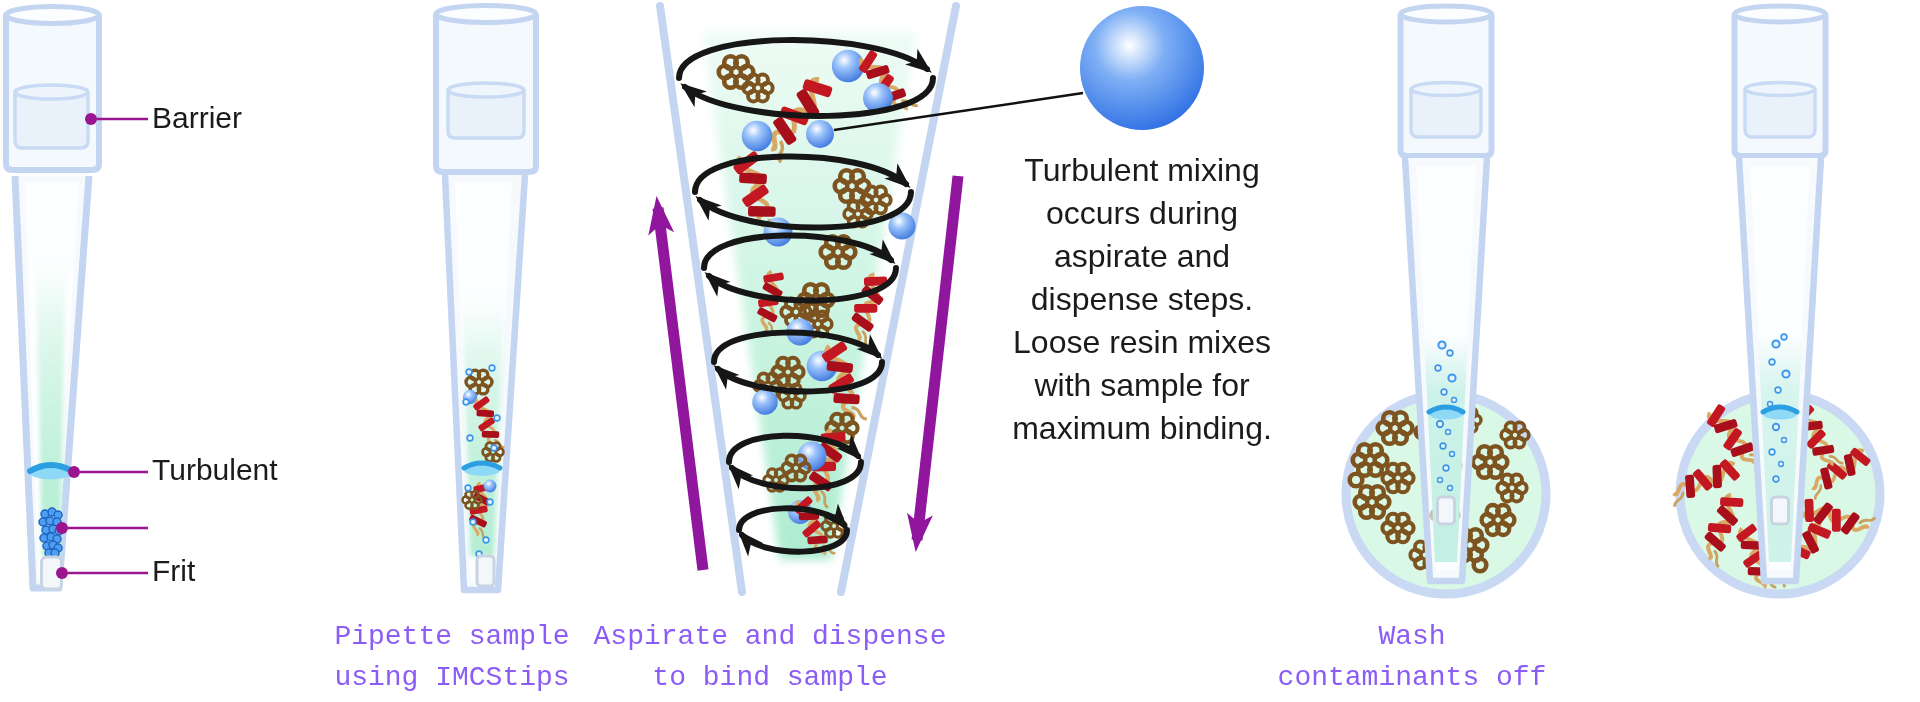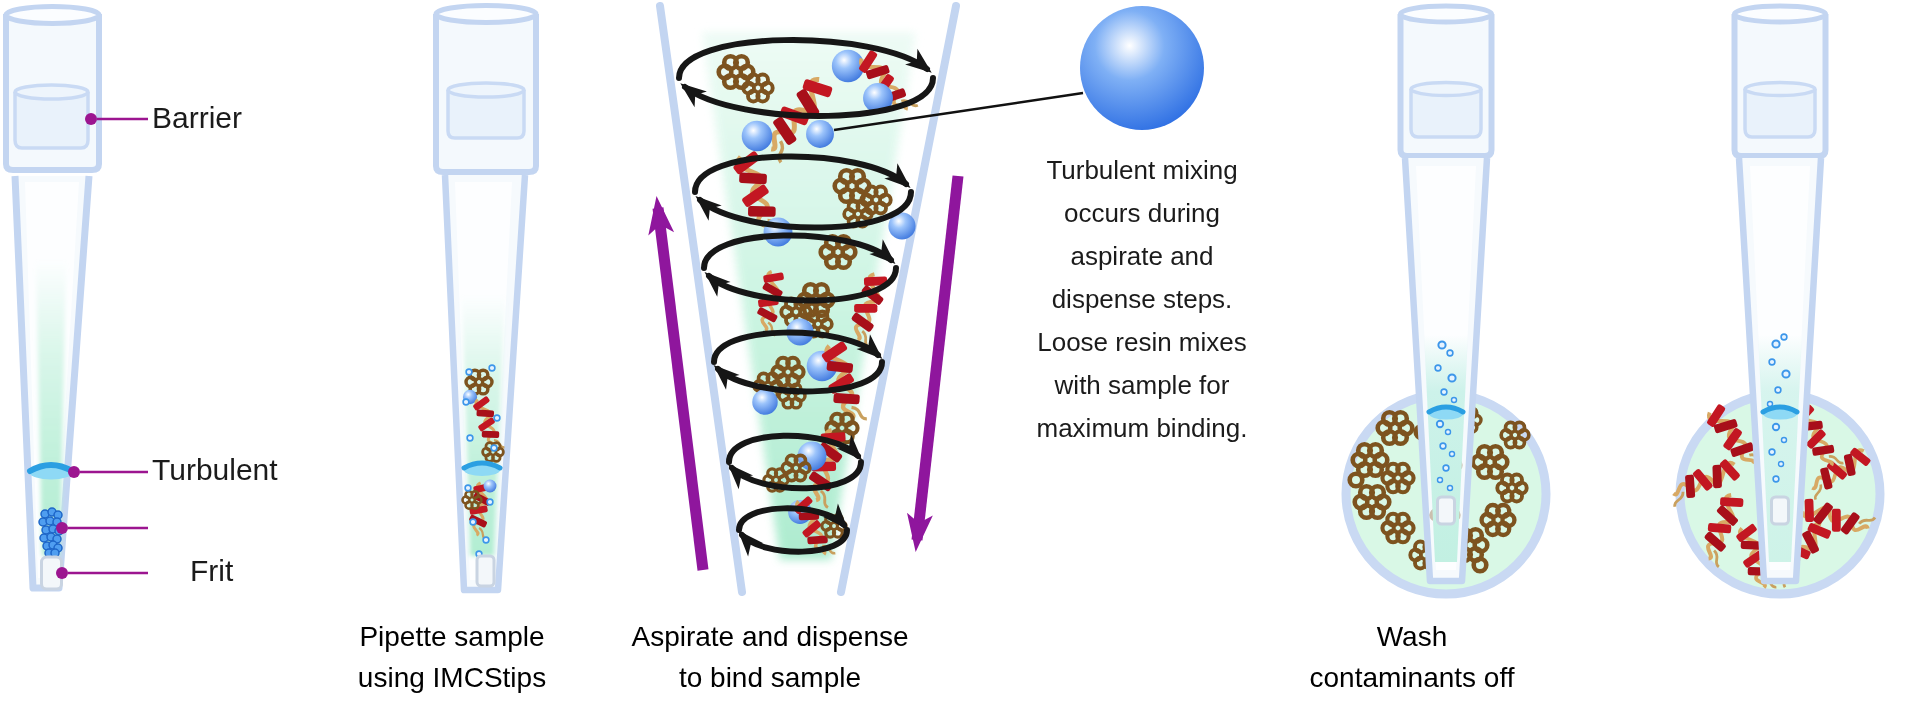--- a/index.html
+++ b/index.html
@@ -7,24 +7,24 @@
     position:relative;width:1920px;height:702px;overflow:hidden;background:#ffffff;
     font-family:"Liberation Sans", sans-serif;color:#1b1b1b;padding-left:20px;
   }
   #art{position:absolute;left:0;top:0;}
   .lbl{
     position:absolute;font-size:30px;line-height:38px;white-space:nowrap;
     transform:translateY(-52%);color:#1b1b1b;
   }
   .caption{
     position:absolute;font-size:28px;line-height:41px;text-align:center;
-    transform:translateX(-50%);white-space:pre-line;color:#000000;
+    transform:translateX(-50%);white-space:pre-line;color:#8b5cf6;font-family:Liberation Mono, monospace;
   }
   .annotation{
-    position:absolute;font-size:26px;line-height:43px;text-align:center;
+    position:absolute;font-size:32px;line-height:43px;text-align:center;
     transform:translateX(-50%);white-space:pre-line;color:#1b1b1b;
   }
 </style>
 </head>
 <body>
 
 <div id="canvas">
 
 <svg id="art" width="1920" height="702" viewBox="0 0 1920 702">
   <defs>
@@ -345,21 +345,21 @@
     <g>
       <ellipse cx="1780" cy="414" rx="17" ry="5.5" fill="#8ed9f5"></ellipse>
       <path d="M1763,412 Q1780,402 1797,412" fill="none" stroke="var(--disperser_blue,#2b9fe2)" stroke-width="5" stroke-linecap="round"></path>
     </g>
     <rect x="1771.5" y="497" width="17" height="27" rx="4" fill="#f3f7fa" stroke="#c9d4e2" stroke-width="3"></rect>
   </g>
 </svg>
 
   <div class="lbl" style="left:152px;top:119px;">Barrier</div>
   <div class="lbl" style="left:152px;top:471px;">Turbulent</div>
-  <div class="lbl" style="left:152px;top:572px;margin-left:38px;">Frit</div>
+  <div class="lbl" style="left:152px;top:572px;">Frit</div>
 
   <div class="annotation" style="left:1142px;top:149px;width:340px;">Turbulent mixing
 occurs during
 aspirate and
 dispense steps.
 Loose resin mixes
 with sample for
 maximum binding.</div>
 
   <div class="caption" style="left:452px;top:616px;">Pipette sample

